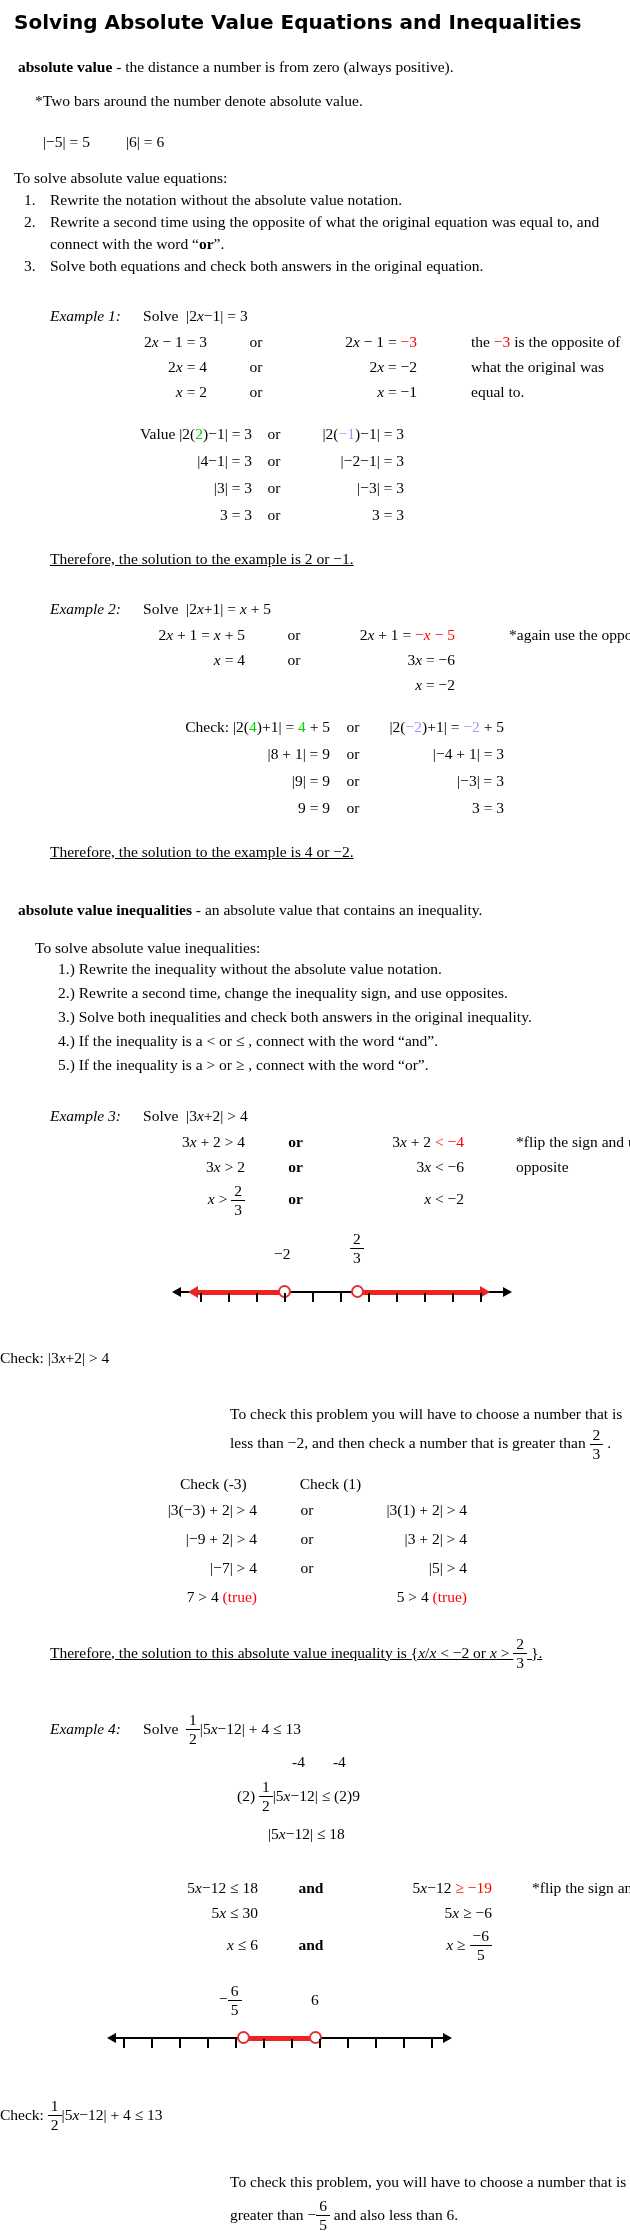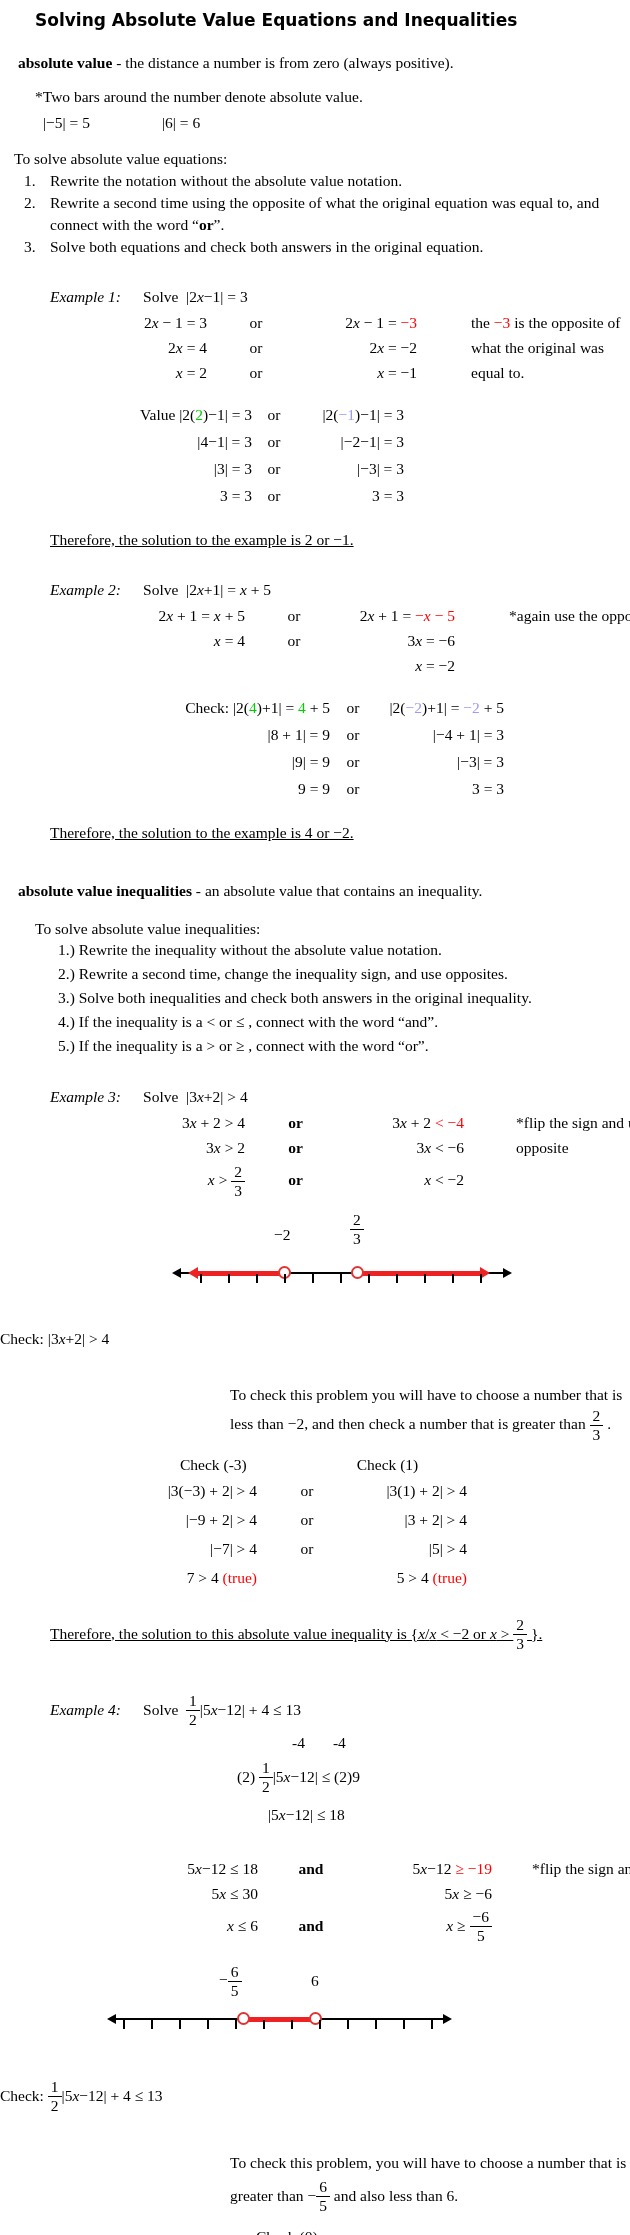--- a/index.html
+++ b/index.html
@@ -2,24 +2,24 @@
 <html><head>
 <meta charset="utf-8">
 <style>
   html,body{margin:0;padding:0;background:#fff;}
   body{width:630px;font-family:"Liberation Serif",serif;font-size:15.5px;color:#000;}
   .b{font-weight:bold}
   .i{font-style:italic}
   .red{color:#ff0000}
   .green{color:#00cf00}
   .blue{color:#9999ff}
-  .title{font-family:"DejaVu Sans","Liberation Sans",sans-serif;font-weight:bold;font-size:17px;margin:10px 0 0 35px;}
+  .title{font-family:"DejaVu Sans","Liberation Sans",sans-serif;font-weight:bold;font-size:20px;margin:10px 0 0 14px;}
   .defline{margin:24px 18px 0 18px;}
   .note{margin:16px 0 0 35px;}
-  .absrow{margin:8px 0 0 43px;display:flex;gap:72px;}
+  .absrow{margin:23px 0 0 43px;display:flex;gap:36px;}
   .intro{margin:18px 0 0 14px;}
   .olist{margin:2px 30px 0 24px;}
   .orow{display:grid;grid-template-columns:26px auto;line-height:22px;}
   .exlabel-line{margin-top:26px;margin-left:50px;display:flex;gap:22px;align-items:flex-start;}
   .wrows{margin-left:95px;margin-top:4px;}
   .wrow{display:grid;grid-template-columns:112px 42px 112px auto;line-height:25px;gap:28px;}
   .wrow .c1{text-align:right}
   .wrow .c2{text-align:center}
   .wrow .c3{text-align:right}
   .wrow .c4{padding-left:26px;white-space:nowrap}
@@ -47,21 +47,21 @@
   .arr-l{border-right:9px solid #000;}
   .arr-r{border-left:9px solid #000;}
   .rarr-l{border-right:10px solid #ee2222;border-top-width:6px;border-bottom-width:6px;}
   .rarr-r{border-left:10px solid #ee2222;border-top-width:6px;border-bottom-width:6px;}
   .rbar{position:absolute;height:5px;background:#ee2222;}
   .circ{position:absolute;width:9px;height:9px;border:2.5px solid #e23333;background:#fff;border-radius:50%;}
   .nl-lbl{position:absolute;}
   .ckhead{margin-top:20px;}
   .para{margin-left:230px;margin-top:34px;width:398px;line-height:26px;}
   .ck3head{margin-left:180px;margin-top:12px;display:flex;}
-  .ck3head .h2{margin-left:110px;text-align:center;}
+  .ck3head .h2{margin-left:53px;text-align:center;}
   .steps0{margin-left:230px;margin-top:6px;}
   .steps0 .srow{line-height:42px;}
   .minus4{margin-left:292px;line-height:26px;}
   .ctr4{margin-left:237px;line-height:42px;}
 </style>
 </head>
 <body>
 
 <div class="title">Solving Absolute Value Equations and Inequalities</div>
 

